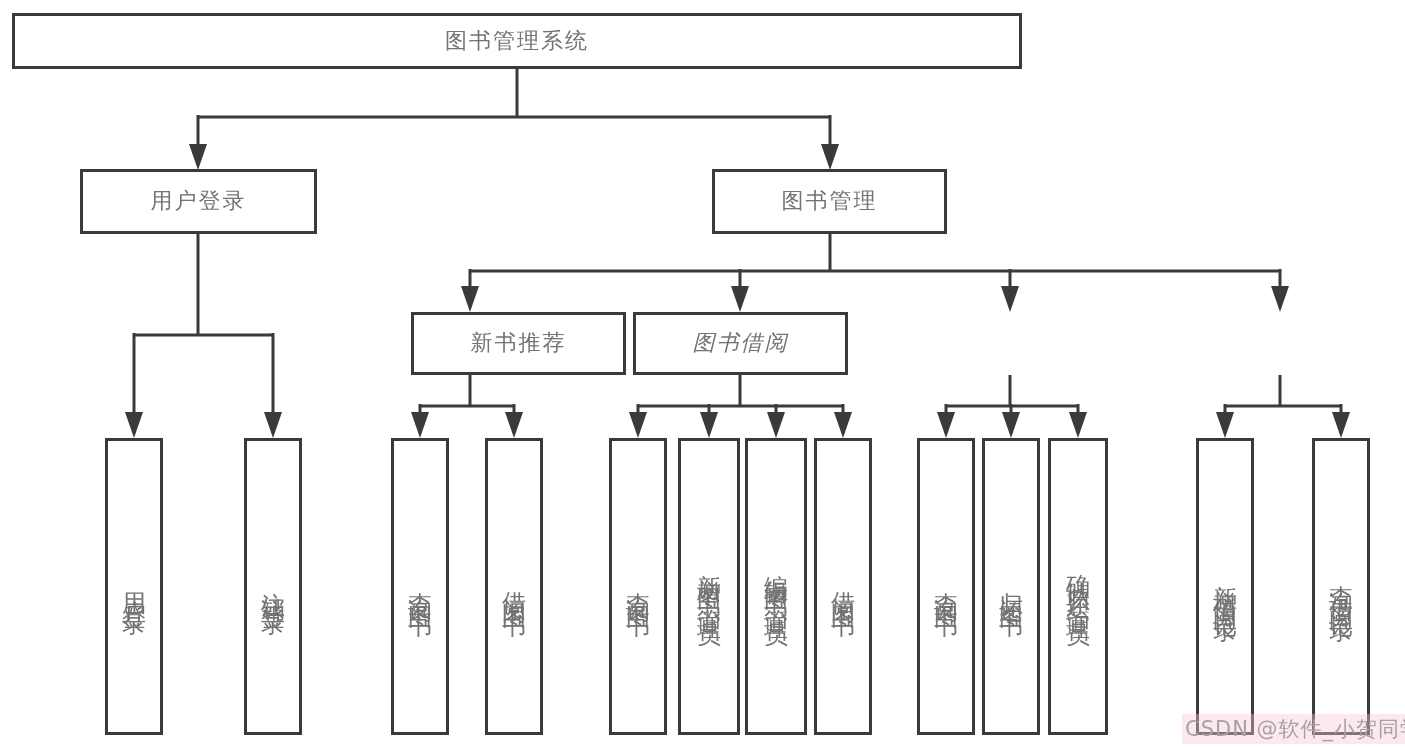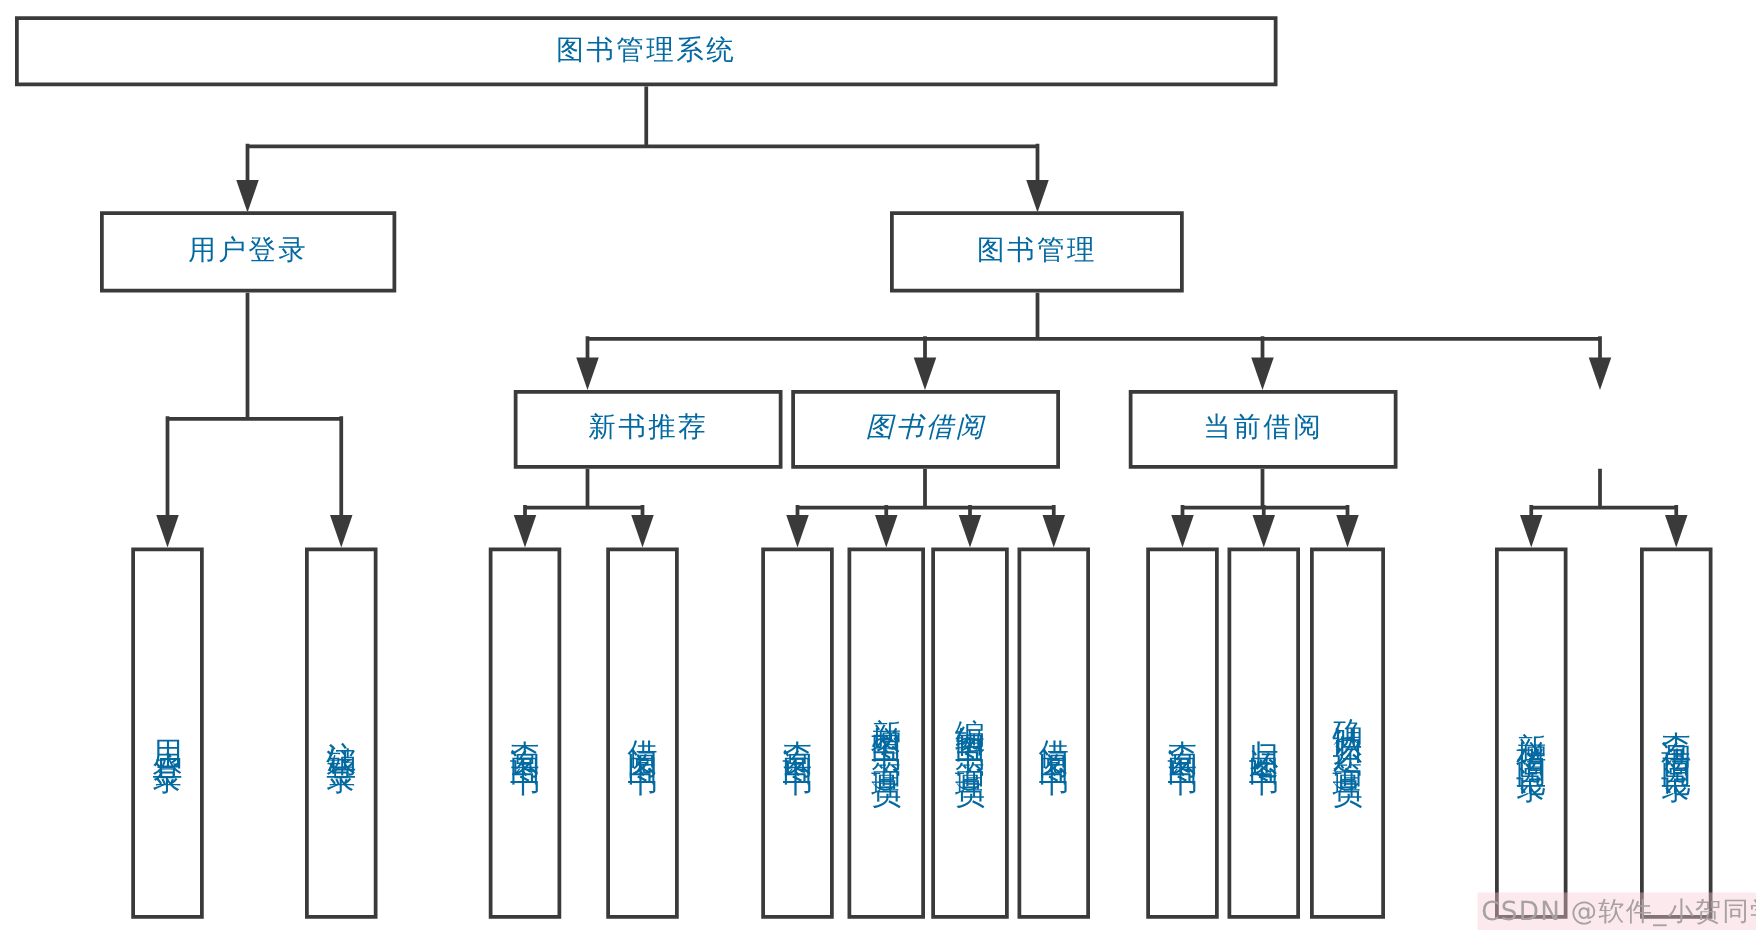--- a/index.html
+++ b/index.html
@@ -6,21 +6,21 @@
   .stage {
     position:relative; width:1405px; height:747px;
     background:#ffffff; overflow:hidden;
     font-family:"DejaVu Sans", sans-serif;
   }
   .connector-layer { position:absolute; left:0; top:0; width:1405px; height:747px; }
   .box {
     position:absolute; box-sizing:border-box;
     border:3px solid #3a3a3a; background:#ffffff;
     display:flex; align-items:center; justify-content:center;
-    color:#0369a1; font-size:22px; letter-spacing:2px;
+    color:#737373; font-size:22px; letter-spacing:2px;
     text-align:center; line-height:1.2; z-index:2;
   }
   .leaf {
     writing-mode:vertical-rl; text-orientation:mixed;
     font-size:24px; letter-spacing:7px; line-height:1;
   }
   .leaf span { display:block; }
   .watermark {
     position:absolute; left:1182px; top:714px; z-index:4;
     font-size:21px; color:#a8a1a4; letter-spacing:1px;
@@ -66,21 +66,20 @@
     </g>
   </svg>
 
   <div class="box" style="left:12px; top:13px; width:1010px; height:56px;">图书管理系统</div>
 
   <div class="box" style="left:80px; top:169px; width:237px; height:65px;">用户登录</div>
   <div class="box" style="left:712px; top:169px; width:235px; height:65px;">图书管理</div>
 
   <div class="box" style="left:363px; top:312px; width:215px; height:63px;margin-left:48px;">新书推荐</div>
   <div class="box" style="left:633px; top:312px; width:215px; height:63px;font-style:italic;">图书借阅</div>
-  <div class="box" style="left:903px; top:312px; width:215px; height:63px;">当前借阅</div>
 
   <div class="box leaf" style="left:105px; top:438px; width:58px; height:297px;">
     <span>用户登录</span>
   </div>
   <div class="box leaf" style="left:244px; top:438px; width:58px; height:297px;">
     <span>注销登录</span>
   </div>
 
   <div class="box leaf" style="left:391px; top:438px; width:58px; height:297px;">
     <span>查询图书</span>

